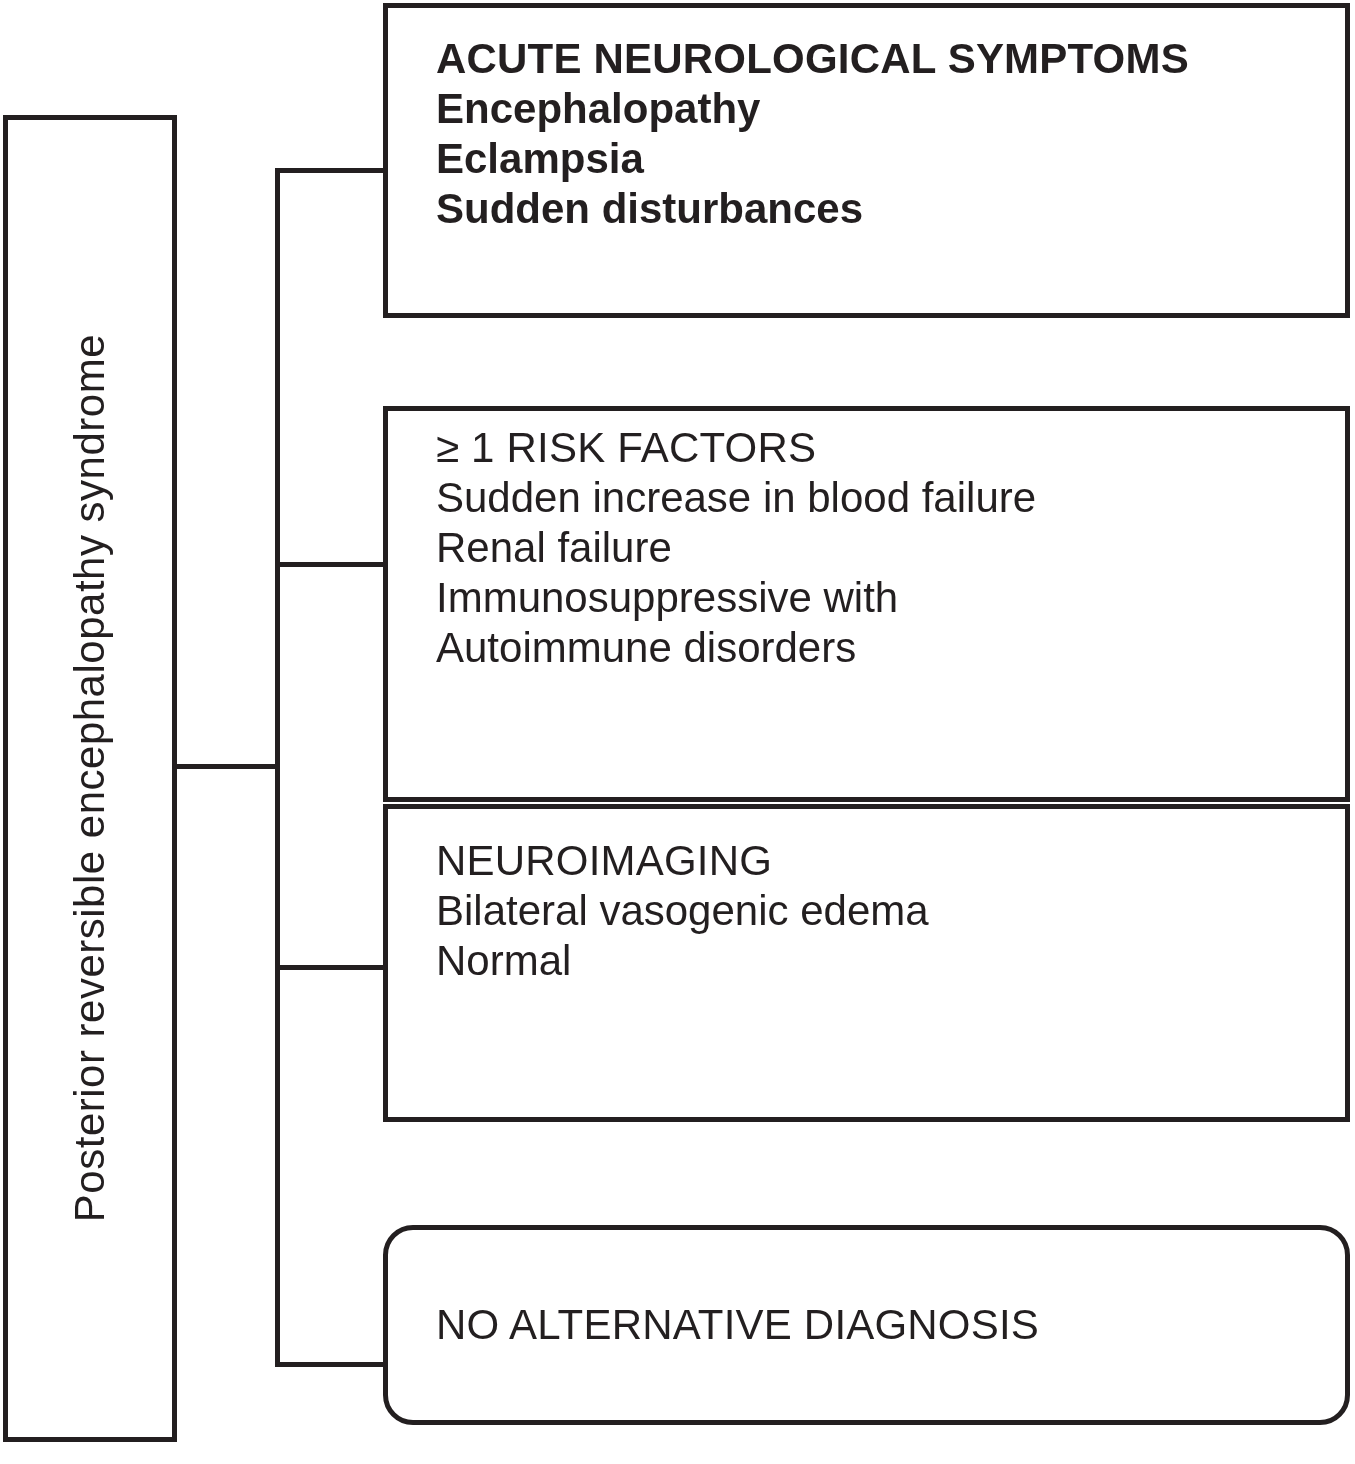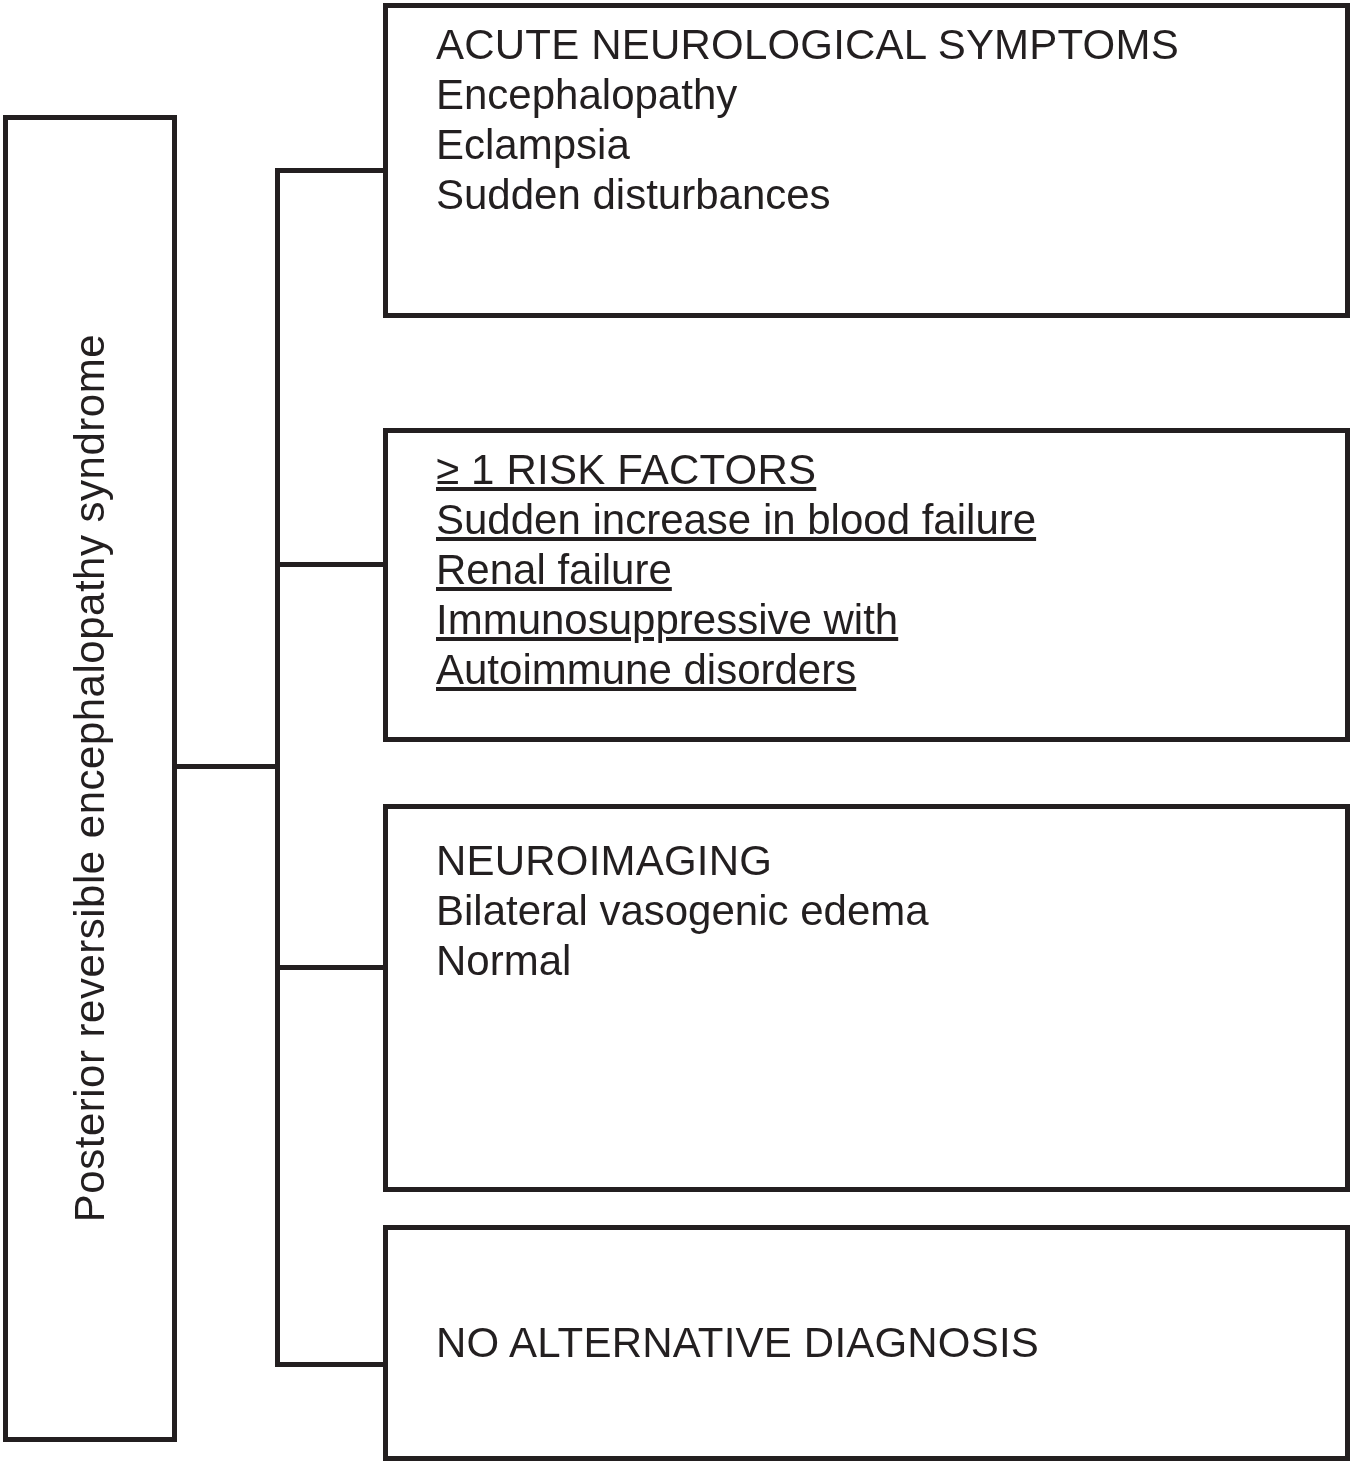--- a/index.html
+++ b/index.html
@@ -49,29 +49,30 @@
     width: 967px;
     border: 5px solid #231f20;
     box-sizing: border-box;
     background: #ffffff;
     font-size: 42px;
     line-height: 50px;
     padding-left: 48px;
     padding-right: 28px;
   }
   .cbox .title { letter-spacing: 0.2px; }
-  .box-1 { top: 3px;    height: 315px; padding-top: 12px; }
-  .box-2 { top: 428px;  height: 314px; padding-top: 12px; text-decoration: underline; }
-  .box-3 { top: 804px;  height: 388px; padding-top: 27px; }
+  .box-1 { top: 3px;    height: 315px; padding-top: 26px; font-weight: bold; }
+  .box-2 { top: 406px;  height: 396px; padding-top: 12px; }
+  .box-3 { top: 804px;  height: 318px; padding-top: 27px; }
   .box-4 {
     top: 1225px;
-    height: 236px;
+    height: 200px;
     display: flex;
     flex-direction: column;
     justify-content: center;
+    border-radius: 30px;
   }
 </style>
 </head>
 <body>
 
 <div class="canvas">
 
   <div class="line h" style="left:170px; top:764px; width:108px;"></div>
   <div class="line v" style="left:275px; top:168px; height:1199px;"></div>
   <div class="line h" style="left:277px; top:168px; width:111px;"></div>

